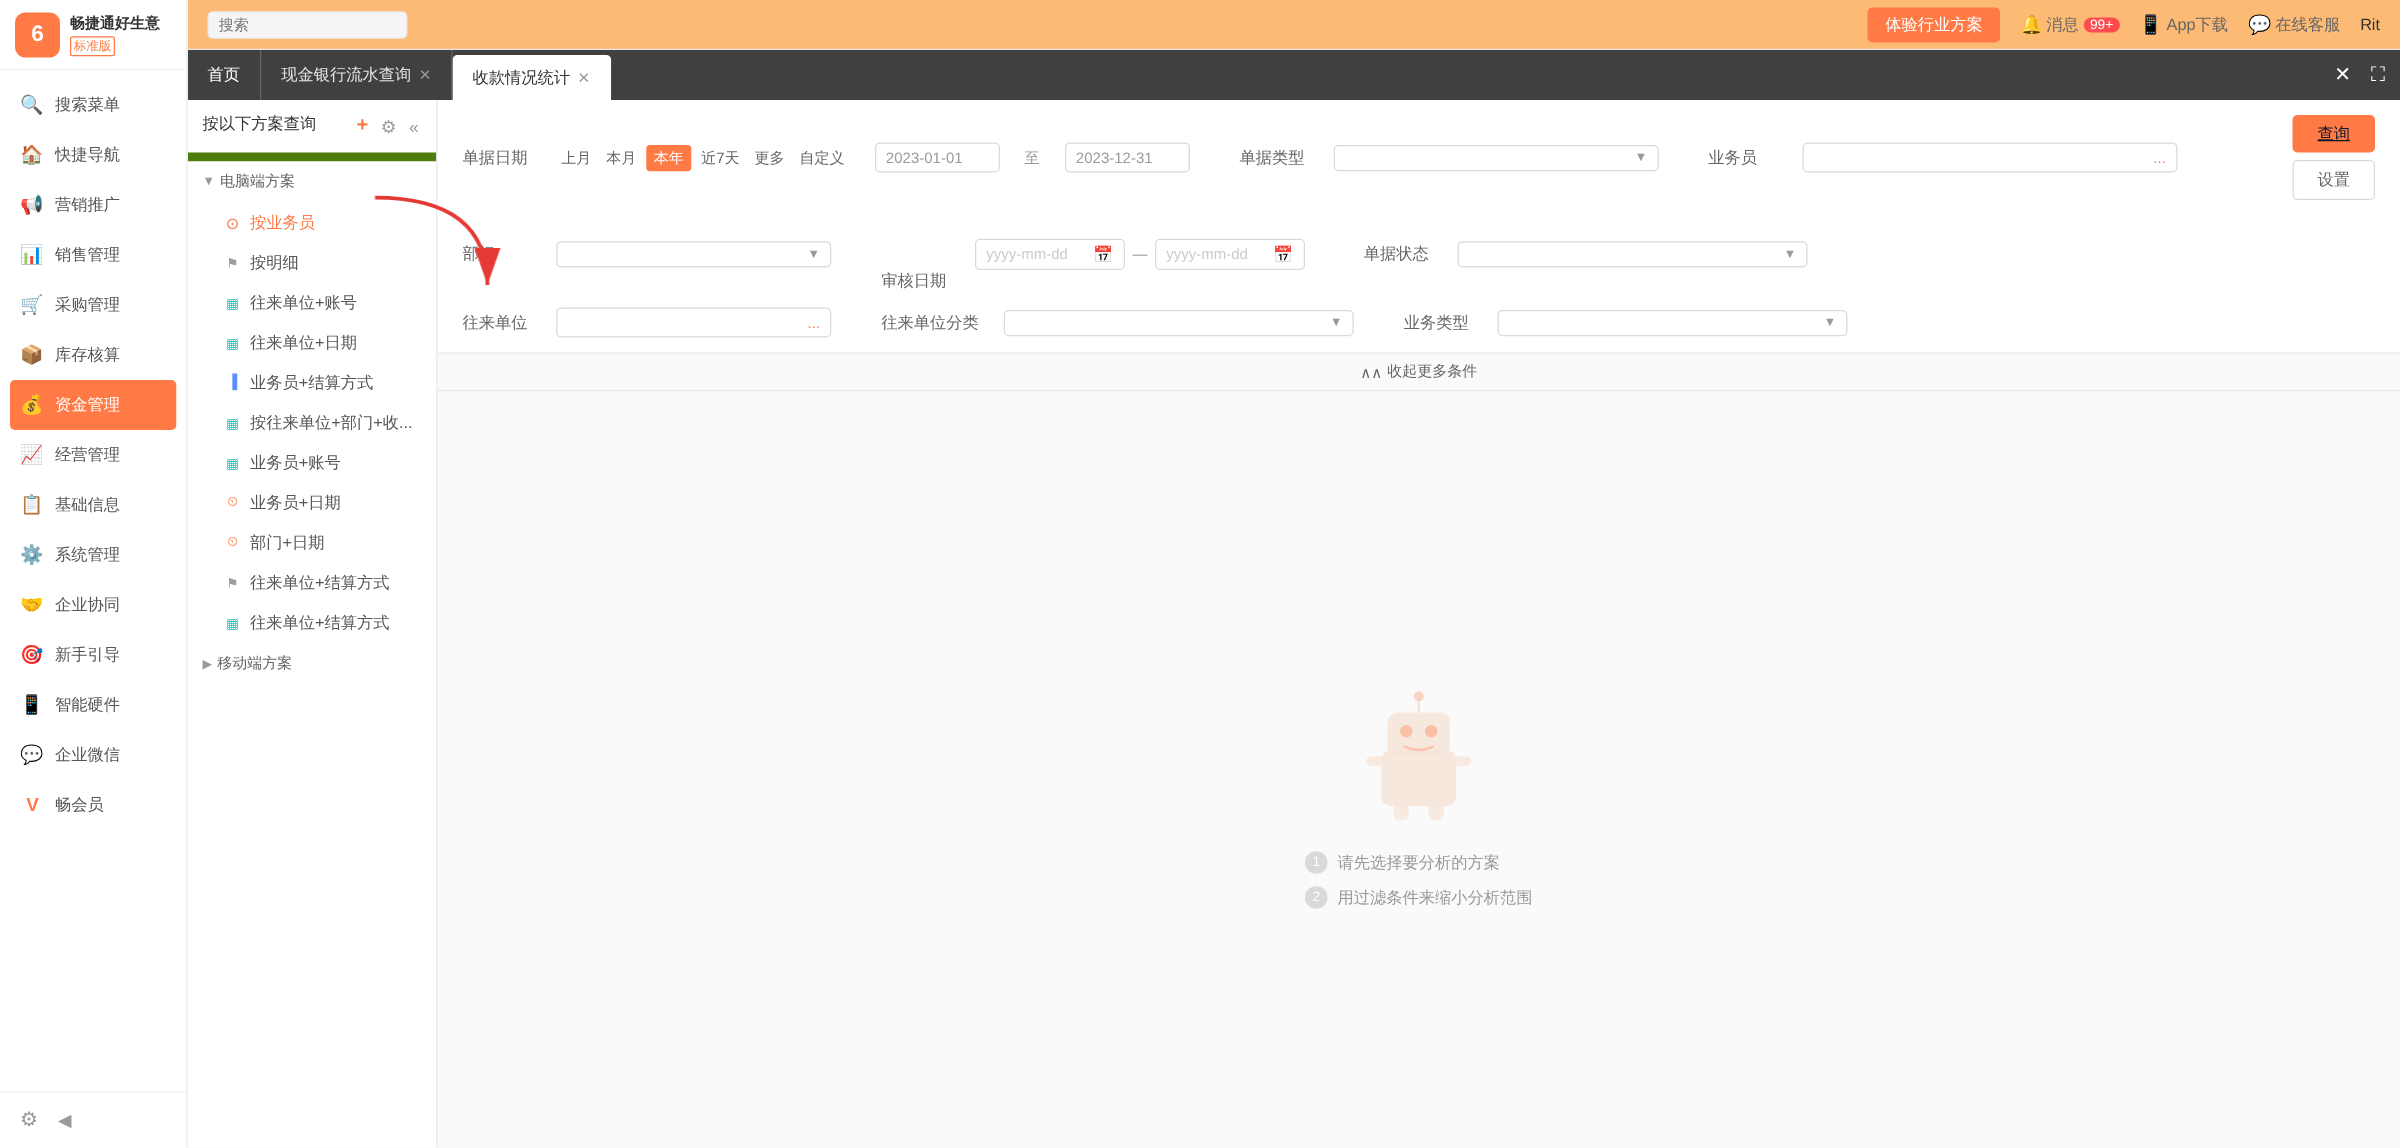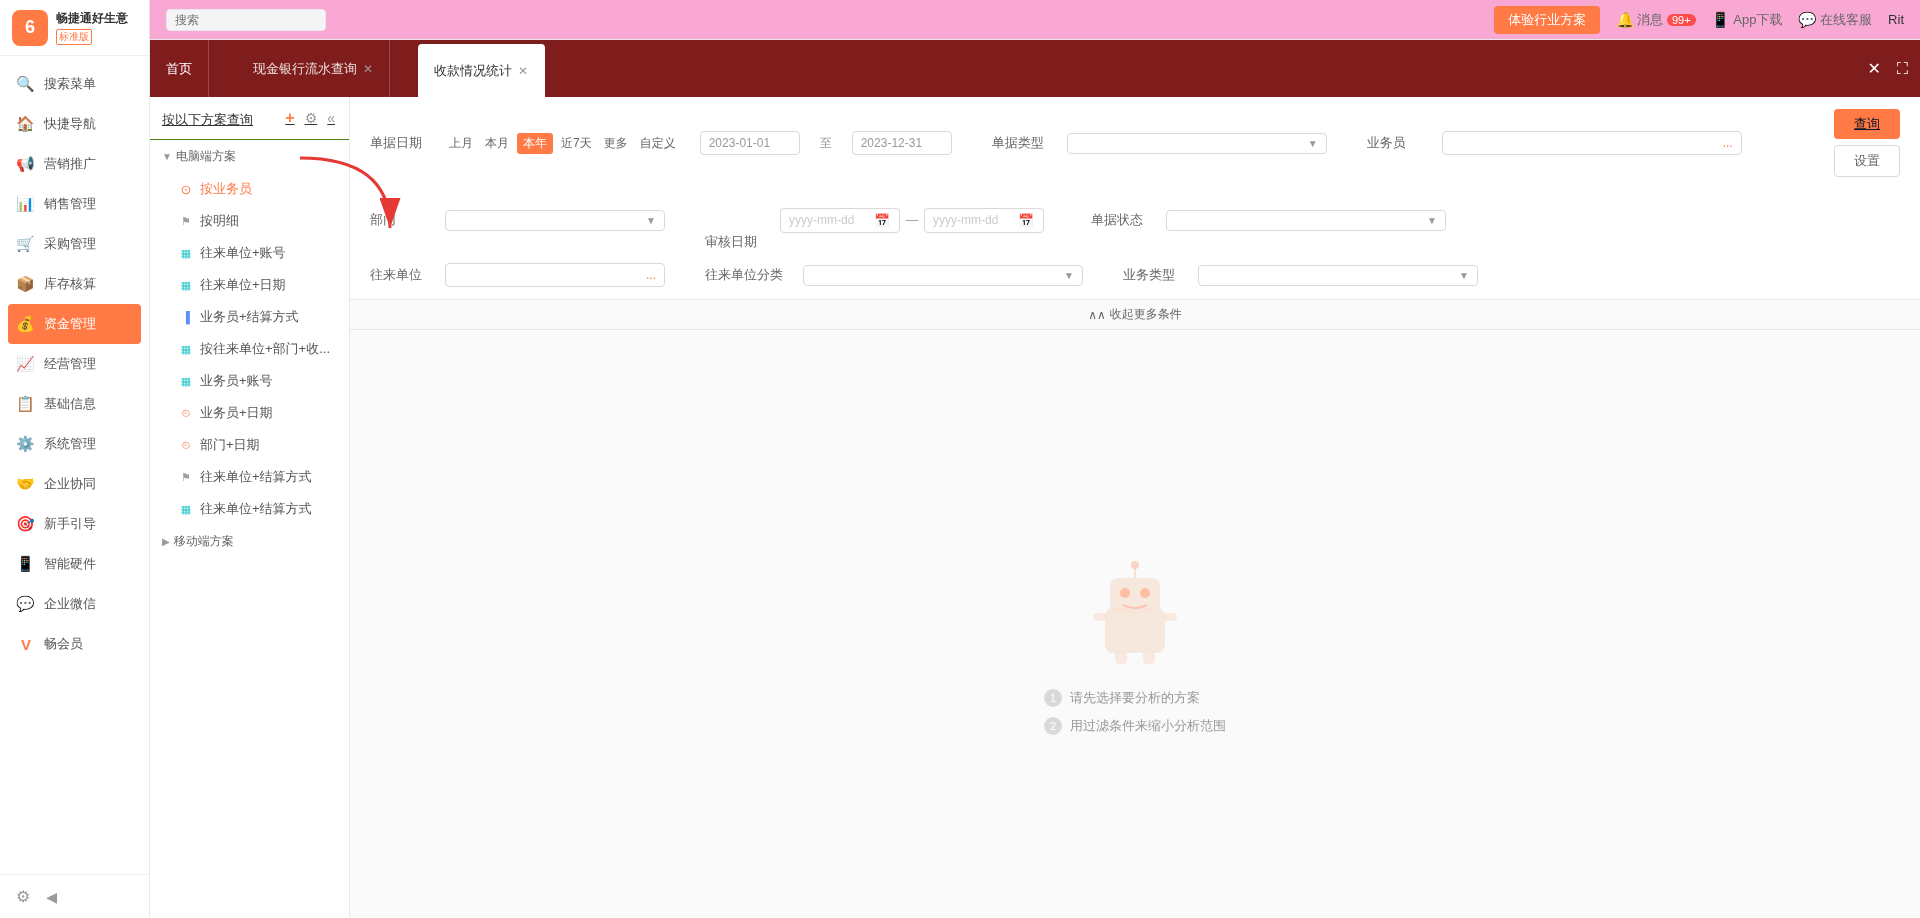--- a/index.html
+++ b/index.html
@@ -1,21 +1,21 @@
 <!DOCTYPE html>
 <html><head>
   <meta charset="utf-8">
   <style>
     * { box-sizing: border-box; margin: 0; padding: 0; font-family: 'Microsoft YaHei', sans-serif; }
     body { background: #f5f5f5; font-size: 13px; color: #333; overflow: hidden; width: 1920px; height: 918px; }
 
     
     .top-bar {
       height: 40px;
-      background: #f9a8d4;
+      background: #fdba74;
       display: flex;
       padding: 0 16px;
       border-bottom: 1px solid #e8e8e8;
       position: fixed;
       top: 0; left: 0; right: 0;
       z-index: 100;
     }
     .top-bar-left { display: flex; align-items: center; gap: 8px; }
     .top-bar-search { font-size: 12px; color: #999; background: #f5f5f5; border: 1px solid #e8e8e8; border-radius: 4px; padding: 3px 8px; width: 160px; }
     .top-bar-right { margin-left: auto; display: flex; align-items: center; gap: 16px; font-size: 13px; color: #666; }
@@ -77,27 +77,26 @@
     .main {
       margin-left: 150px;
       margin-top: 0;
       height: 918px;
       display: flex;
       flex-direction: column;
     }
 
     
     .tab-bar {
-      background: #7f1d1d;
+      background: #404040;
       display: flex;
       align-items: stretch;
-      height: 57px;
+      height: 40px;
       padding: 0 0 0 0;
       flex-shrink: 0;
-      gap: 28px;
     }
     .tab-item {
       display: flex;
       align-items: center;
       padding: 0 16px;
       cursor: pointer;
       font-size: 13px;
       color: rgba(255,255,255,0.85);
       border-right: 1px solid rgba(255,255,255,0.2);
       gap: 6px;
@@ -140,27 +139,26 @@
     
     .scheme-panel {
       width: 200px;
       background: #fff;
       border-right: 1px solid #e8e8e8;
       flex-shrink: 0;
       overflow-y: auto;
     }
     .scheme-header {
       display: flex;
-      align-items: flex-end;
+      align-items: flex-start;
       padding: 10px 12px;
       font-size: 13px;
       color: #333;
-      border-bottom: 1px solid #4d7c0f;
+      border-bottom: 7px solid #4d7c0f;
       gap: 6px;
-      text-decoration: underline;
     }
     .scheme-header-actions { margin-left: auto; display: flex; gap: 6px; }
     .scheme-action-btn { background: none; border: none; cursor: pointer; color: #999; font-size: 14px; padding: 2px; }
     .scheme-section { padding: 0; }
     .scheme-section-title {
       display: flex;
       align-items: center;
       padding: 8px 12px;
       font-size: 12px;
       color: #666;

